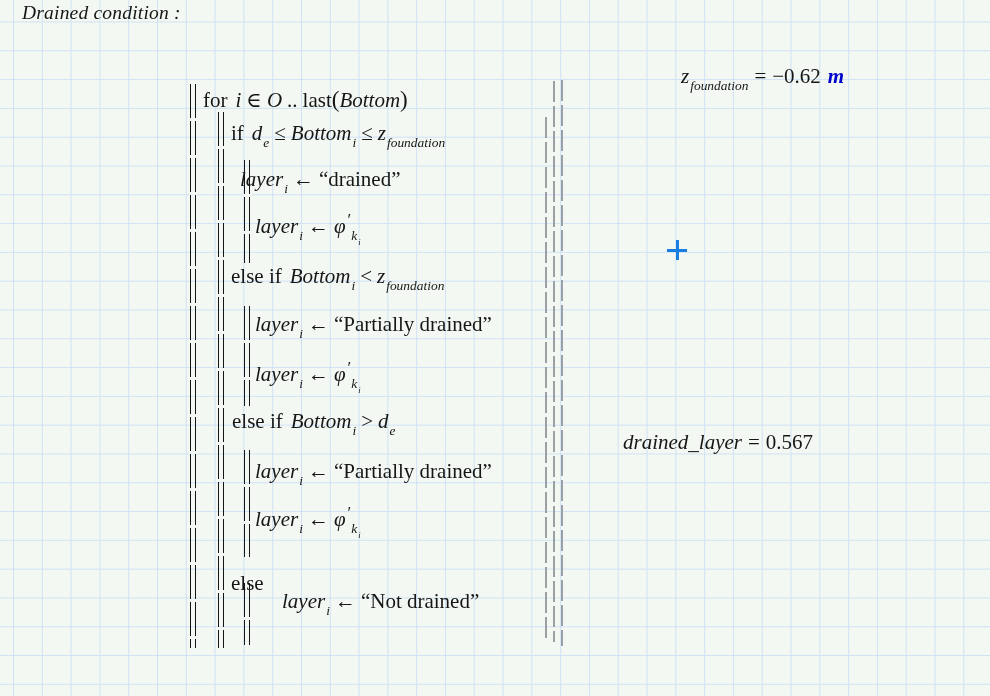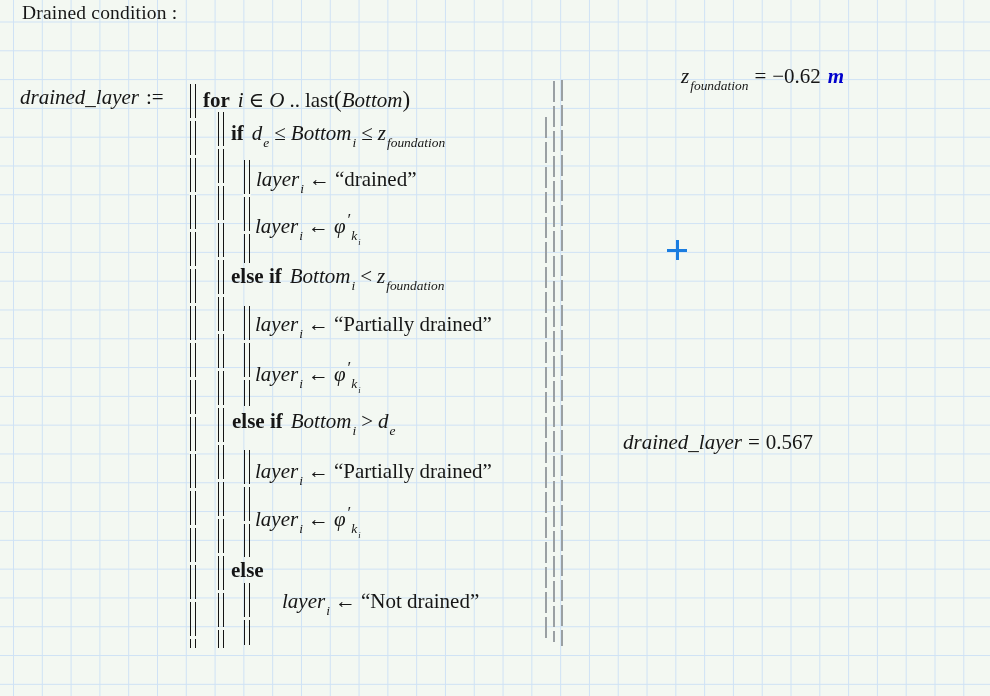--- a/index.html
+++ b/index.html
@@ -18,24 +18,24 @@
     background-image:
       linear-gradient(to right, var(--grid) 1px, transparent 1px),
       linear-gradient(to bottom, var(--grid) 1px, transparent 1px);
     background-size:28.8px 28.8px;
     background-position:13px 21.5px;
     font-family:"Liberation Serif","DejaVu Serif",serif;
     color:var(--ink);
     overflow:hidden;
   }
   .math{position:absolute;font-size:21px;white-space:nowrap;line-height:1.25;}
-  .title{position:absolute;left:22px;top:2px;font-size:19.5px;letter-spacing:0.2px;}
+  .title{position:absolute;left:22px;top:2px;font-size:19.5px;letter-spacing:0.2px;font-style:italic;}
   .var{font-style:italic;}
   .kw,.fn,.str,.num,.brkt{font-style:normal;}
-  .kw{margin-right:8px;font-weight:bold;}
+  .kw{margin-right:8px;}
   .op{margin:0 5px;}
   .brkt{font-size:1.1em;}
   .subw{font-size:0.64em;vertical-align:-0.55em;margin-left:1px;}
   .prime{font-size:0.8em;vertical-align:0.45em;margin-left:1px;font-style:italic;}
   .assign{margin-left:7px;font-style:normal;}
   .eq{margin:0 6px;font-style:normal;}
   .unit{color:var(--unit);font-weight:bold;font-style:italic;margin-left:7px;}
   
   .pbar{
     position:absolute;width:4px;
@@ -56,48 +56,45 @@
   .cross .h{position:absolute;left:0;right:0;top:8.5px;height:3px;background:var(--cursor);}
   .cross .v{position:absolute;top:0;bottom:0;left:8.5px;width:3px;background:var(--cursor);}
 </style>
 </head>
 <body>
 
 <div id="canvas">
 
   <div class="title">Drained condition :</div>
 
-  <div class="math" style="left:20px;top:84px;">
-    <span class="var">drained_layer</span><span class="assign">:=</span>
-  </div>
 
   <div>
     <div class="pbar" style="left:190px;top:84px;height:564px;"></div>
     <div class="pbar" style="left:218px;top:112px;height:536px;"></div>
     <div class="pbar" style="left:244px;top:160px;height:103px;"></div>
     <div class="pbar" style="left:244px;top:306px;height:100px;"></div>
     <div class="pbar" style="left:244px;top:450px;height:107px;"></div>
     <div class="pbar" style="left:244px;top:583px;height:62px;"></div>
 
     <div class="gbar" style="left:545px;top:117px;height:523px;"></div>
     <div class="gbar" style="left:553px;top:81px;height:561px;"></div>
     <div class="gbar" style="left:561px;top:80px;height:566px;"></div>
 
     <div id="program-lines">
         <div class="math pline" style="top: 85px; left: 203px;"><span class="tok kw"><span>for</span></span><span class="tok var"><span>i</span></span><span class="tok op"><span>∈</span></span><span class="tok var"><span>O</span></span><span class="tok op"><span>..</span></span><span class="tok fn"><span>last</span></span><span class="tok brkt"><span>(</span></span><span class="tok var"><span>Bottom</span></span><span class="tok brkt"><span>)</span></span></div>
         <div class="math pline" style="top: 120px; left: 231px;"><span class="tok kw"><span>if</span></span><span class="tok var"><span>d</span><span class="subw"><span class="tok var"><span>e</span></span></span></span><span class="tok op"><span>≤</span></span><span class="tok var"><span>Bottom</span><span class="subw"><span class="tok var"><span>i</span></span></span></span><span class="tok op"><span>≤</span></span><span class="tok var"><span>z</span><span class="subw"><span class="tok var"><span>foundation</span></span></span></span></div>
-        <div class="math pline" style="top: 166px; left: 256px;"><span class="tok var"><span>layer</span><span class="subw"><span class="tok var"><span>i</span></span></span></span><span class="tok op"><span>←</span></span><span class="tok str"><span>“drained”</span></span></div>
+        <div class="math pline" style="top: 166px; left: 240px;"><span class="tok var"><span>layer</span><span class="subw"><span class="tok var"><span>i</span></span></span></span><span class="tok op"><span>←</span></span><span class="tok str"><span>“drained”</span></span></div>
         <div class="math pline" style="top: 210px; left: 255px;"><span class="tok var"><span>layer</span><span class="subw"><span class="tok var"><span>i</span></span></span></span><span class="tok op"><span>←</span></span><span class="tok var"><span>φ</span><span class="prime">′</span><span class="subw"><span class="tok var"><span>k</span><span class="subw"><span class="tok var"><span>i</span></span></span></span></span></span></div>
         <div class="math pline" style="top: 263px; left: 231px;"><span class="tok kw"><span>else if</span></span><span class="tok var"><span>Bottom</span><span class="subw"><span class="tok var"><span>i</span></span></span></span><span class="tok op"><span>&lt;</span></span><span class="tok var"><span>z</span><span class="subw"><span class="tok var"><span>foundation</span></span></span></span></div>
         <div class="math pline" style="top: 311px; left: 255px;"><span class="tok var"><span>layer</span><span class="subw"><span class="tok var"><span>i</span></span></span></span><span class="tok op"><span>←</span></span><span class="tok str"><span>“Partially drained”</span></span></div>
         <div class="math pline" style="top: 358px; left: 255px;"><span class="tok var"><span>layer</span><span class="subw"><span class="tok var"><span>i</span></span></span></span><span class="tok op"><span>←</span></span><span class="tok var"><span>φ</span><span class="prime">′</span><span class="subw"><span class="tok var"><span>k</span><span class="subw"><span class="tok var"><span>i</span></span></span></span></span></span></div>
         <div class="math pline" style="top: 408px; left: 232px;"><span class="tok kw"><span>else if</span></span><span class="tok var"><span>Bottom</span><span class="subw"><span class="tok var"><span>i</span></span></span></span><span class="tok op"><span>&gt;</span></span><span class="tok var"><span>d</span><span class="subw"><span class="tok var"><span>e</span></span></span></span></div>
         <div class="math pline" style="top: 458px; left: 255px;"><span class="tok var"><span>layer</span><span class="subw"><span class="tok var"><span>i</span></span></span></span><span class="tok op"><span>←</span></span><span class="tok str"><span>“Partially drained”</span></span></div>
         <div class="math pline" style="top: 503px; left: 255px;"><span class="tok var"><span>layer</span><span class="subw"><span class="tok var"><span>i</span></span></span></span><span class="tok op"><span>←</span></span><span class="tok var"><span>φ</span><span class="prime">′</span><span class="subw"><span class="tok var"><span>k</span><span class="subw"><span class="tok var"><span>i</span></span></span></span></span></span></div>
-        <div class="math pline" style="top: 557px; left: 231px;"><span class="tok kw"><span>else</span></span></div>
+        <div class="math pline" style="top: 570px; left: 231px;"><span class="tok kw"><span>else</span></span></div>
         <div class="math pline" style="top: 588px; left: 255px; margin-left: 27px;"><span class="tok var"><span>layer</span><span class="subw"><span class="tok var"><span>i</span></span></span></span><span class="tok op"><span>←</span></span><span class="tok str"><span>“Not drained”</span></span></div>
       </div>
   </div>
 
   <div class="math" style="left:681px;top:63px;">
     <span class="var">z</span><span class="subw"><span class="var">foundation</span></span><span class="eq">=</span><span class="num">−0.62</span><span class="unit">m</span>
   </div>
 
   <div class="math" style="left:623px;top:429px;text-align:center;">
     <span class="var">drained_layer</span><span class="eq">=</span><span class="num">0.567</span>

